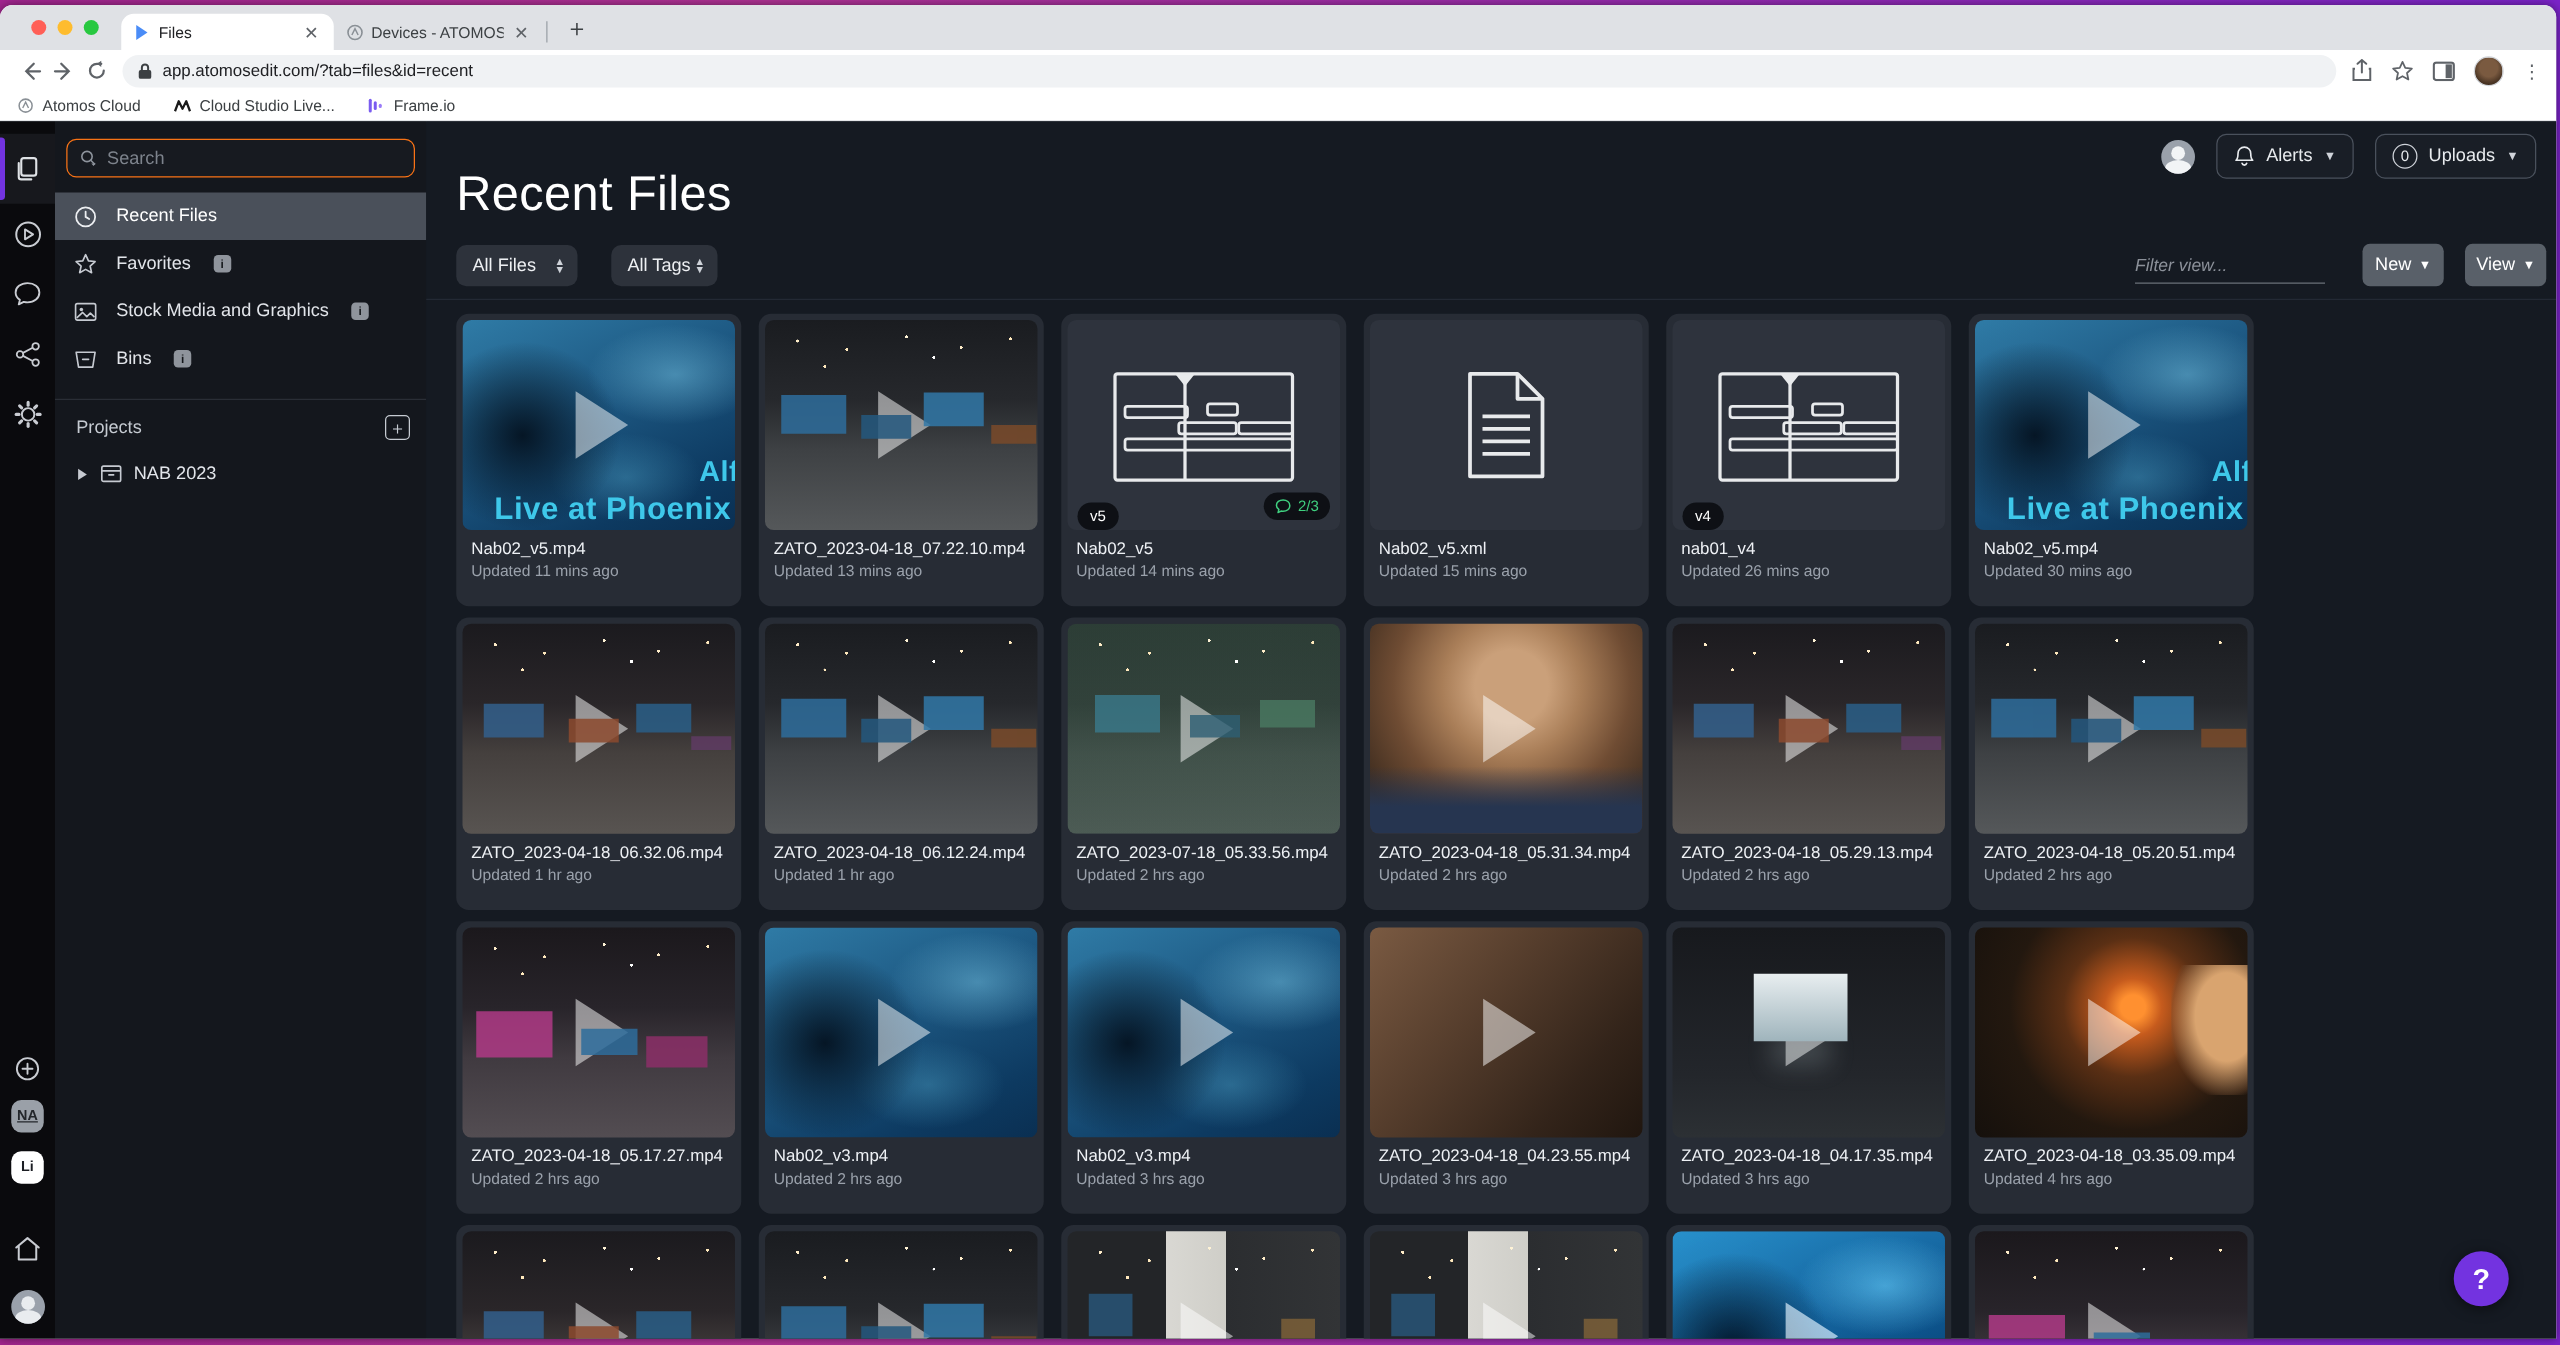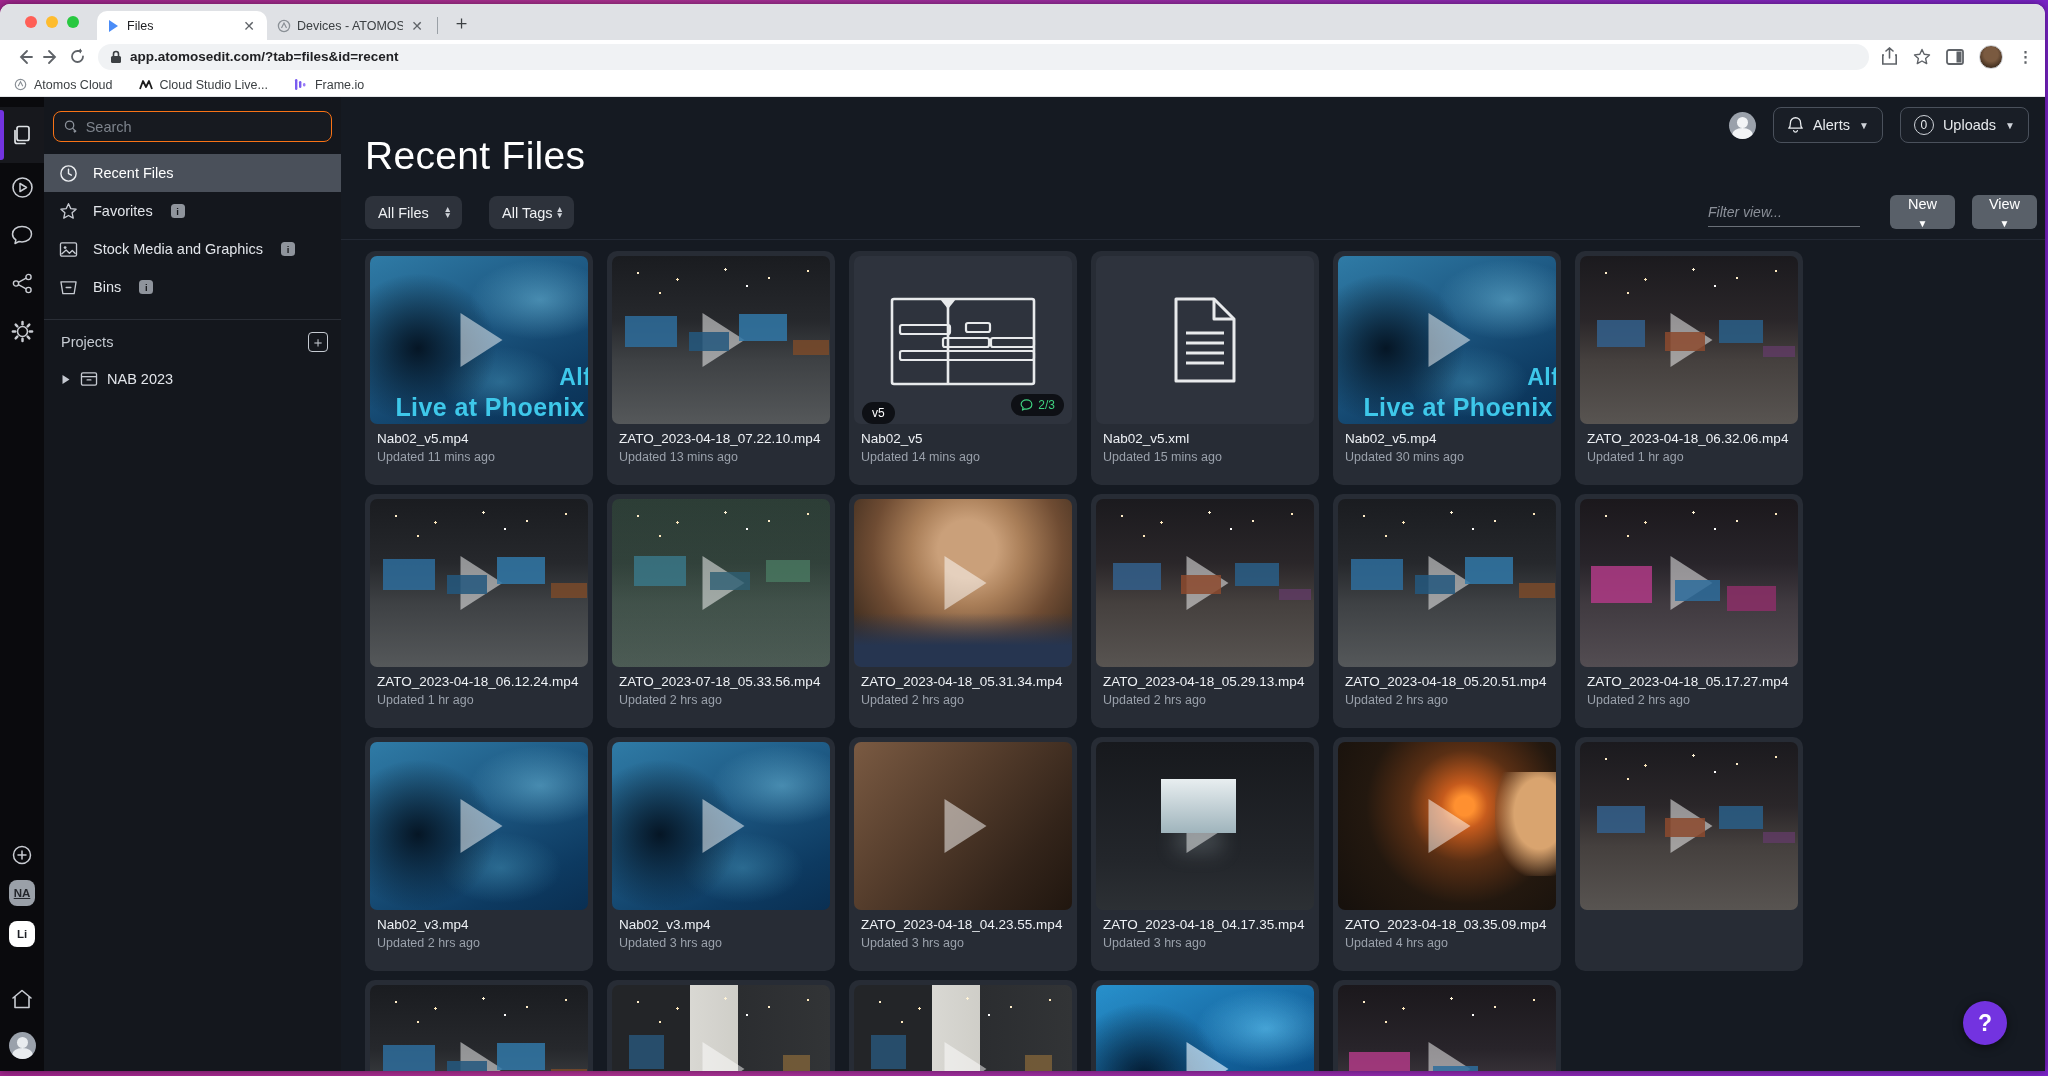--- a/index.html
+++ b/index.html
@@ -14,21 +14,21 @@
   .tl-dot { width:12px; height:12px; border-radius:50%; }
   .tab { height:29px; display:flex; align-items:center; padding:0 10px; font-size:12.5px; color:#3c4043; }
   .tab.active { background:#fff; border-radius:10px 10px 0 0; width:170px; color:#202124; }
   .tab.inactive { width:168px; }
   .tab .t-title { flex:1; white-space:nowrap; overflow:hidden; margin:0 6px; }
   .tab .t-close { color:#5f6368; font-size:14px; padding:0 2px; }
   .tab-sep { width:1px; height:17px; background:#9aa0a6; margin:0 6px 6px 2px; align-self:flex-end; }
   .newtab { color:#3c4043; font-size:19px; padding:0 8px; margin-bottom:4px; }
 
   
-  .toolbar { height:33px; background:#fff; display:flex; align-items:center; padding:0 12px; flex:0 0 auto;font-weight:bold; }
+  .toolbar { height:33px; background:#fff; display:flex; align-items:center; padding:0 12px; flex:0 0 auto; }
   .nav-ic { color:#5f6368; display:flex; align-items:center; justify-content:center; width:26px; }
   .url-pill { flex:1; height:26px; background:#f0f2f4; border-radius:14px; margin:0 12px 0 8px; display:flex; align-items:center; padding:0 12px; gap:8px; }
   .url-text { font-size:13.5px; color:#202124; }
   .tb-right { display:flex; align-items:center; gap:15px; }
   .b-avatar { width:24px; height:24px; border-radius:50%; background:radial-gradient(circle at 50% 38%,#7a5a40 0 40%,#4a3524 70%,#2e2014 100%); border:1px solid #d0d3d8; }
 
   
   .bookmarks { height:24px; background:#fff; border-bottom:1px solid #e4e6e9; display:flex; align-items:center; gap:26px; padding-left:14px; flex:0 0 auto; }
   .bm-item { display:flex; align-items:center; gap:7px; font-size:12.5px; color:#3c4043; }
 
@@ -76,21 +76,21 @@
   .page-title { margin:37px 0 0 24px; font-size:39px; font-weight:500; color:#fff; letter-spacing:.3px; }
   .filter-row { display:flex; align-items:flex-end; margin:17px 8px 0 24px; }
   .select { height:33px; background:#2d323b; border-radius:8px; color:#eef0f3; font-size:14.5px; display:flex; align-items:center; justify-content:space-between; padding:0 10px 0 13px; }
   .select.files { width:97px; margin-right:27px; }
   .select.tags { width:85px; }
   .updown { display:flex; flex-direction:column; line-height:.6; font-size:8.5px; color:#cfd3d9; text-align:center; }
   .fr-right { margin-left:auto; display:flex; align-items:flex-end; }
   .filter-input { width:152px; border-bottom:1px solid #6a7078; margin-right:30px; margin-bottom:2px; }
   .filter-input input { width:100%; background:transparent; border:none; outline:none; color:#9ba1aa; font-size:14px; font-style:italic; padding-bottom:6px; font-family:inherit; }
   .filter-input input::placeholder { color:#8b9099; font-style:italic; }
-  .gbtn { height:34px; width:65px; background:#596069; border-radius:6px; color:#fff; font-size:14.5px; display:flex; align-items:center; justify-content:center; gap:6px; border:none; font-family:inherit;flex-direction:column; }
+  .gbtn { height:34px; width:65px; background:#596069; border-radius:6px; color:#fff; font-size:14.5px; display:flex; align-items:center; justify-content:center; gap:6px; border:none; font-family:inherit; }
   .gbtn + .gbtn { margin-left:17px; }
   .grid-sep { height:1px; background:#232934; margin-top:10px; }
 
   .grid { margin:11px 0 0 24px; display:grid; grid-template-columns:repeat(6,228px); gap:9px 14px; }
   .card { background:#272c35; border-radius:10px; padding:5px 5px 0; height:234px; }
   .thumb { position:relative; height:168px; border-radius:7px; overflow:hidden; background:#2e333d; }
   .labels { padding:7px 7px 0; }
   .f-name { font-size:13.5px; color:#eef1f5; white-space:nowrap; overflow:hidden; }
   .f-updated { font-size:12.5px; color:#9aa1ab; margin-top:4px; }
 
@@ -494,20 +494,42 @@
         <line x1="16" y1="68" x2="54" y2="68" stroke="#e8eaec" stroke-width="3"></line>
       </svg>
 
     </div>
     <div class="labels">
       <div class="f-name">Nab02_v5.xml</div>
       <div class="f-updated">Updated 15 mins ago</div>
     </div>
   </div>
 
+  <div class="card">
+    <div class="thumb t-timeline">
+
+      <svg width="150" height="95" viewBox="0 0 150 95">
+        <rect x="4" y="6" width="142" height="85" rx="2" stroke="#e8eaec" stroke-width="2.6" fill="none"></rect>
+        <path d="M52 6 L68 6 L60 16 Z" fill="#e8eaec"></path>
+        <line x1="60" y1="6" x2="60" y2="91" stroke="#e8eaec" stroke-width="2.6"></line>
+        <rect x="12" y="32" width="50" height="9" rx="2" stroke="#e8eaec" stroke-width="2.2" fill="none"></rect>
+        <rect x="78" y="30" width="24" height="9" rx="2" stroke="#e8eaec" stroke-width="2.2" fill="none"></rect>
+        <rect x="55" y="45" width="46" height="9" rx="2" stroke="#e8eaec" stroke-width="2.2" fill="none"></rect>
+        <rect x="103" y="45" width="43" height="9" rx="2" stroke="#e8eaec" stroke-width="2.2" fill="none"></rect>
+        <rect x="12" y="58" width="134" height="9" rx="2" stroke="#e8eaec" stroke-width="2.2" fill="none"></rect>
+      </svg>
+
+      <span class="badge-version">v4</span>
+
+    </div>
+    <div class="labels">
+      <div class="f-name">nab01_v4</div>
+      <div class="f-updated">Updated 26 mins ago</div>
+    </div>
+  </div>
 
   <div class="card">
     <div class="thumb t-jellyfish">
       <span class="play"></span>
 
       <span class="cap">
                 <span class="c1">Alfa I</span>
                 <span class="c2">Live at Phoenix St</span>
               </span>
 

